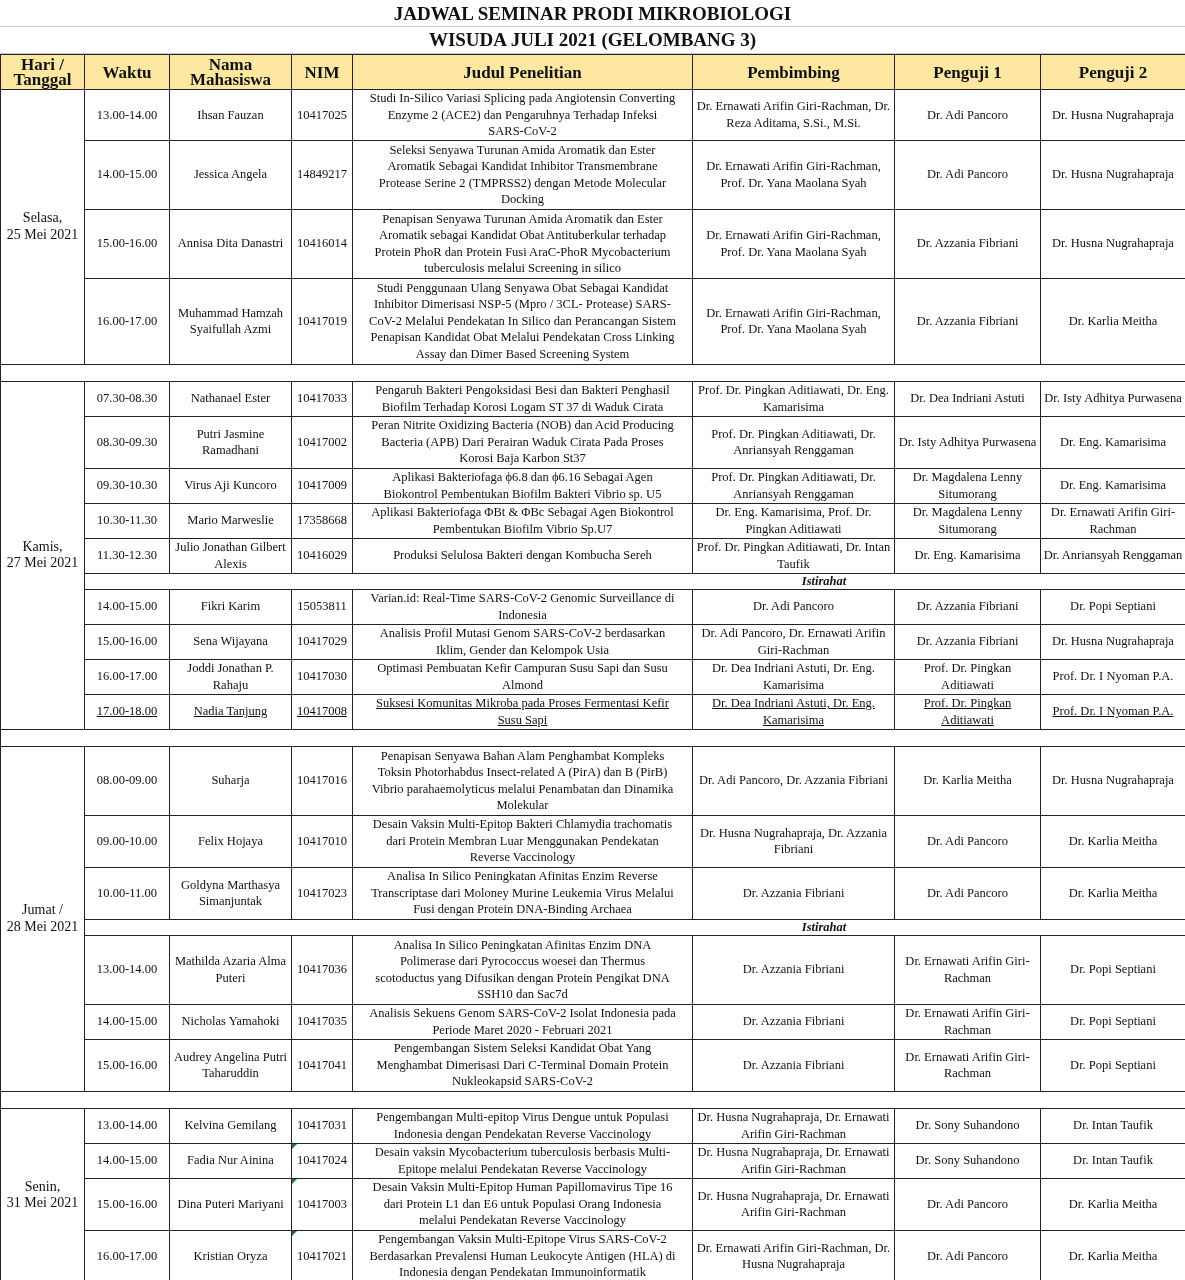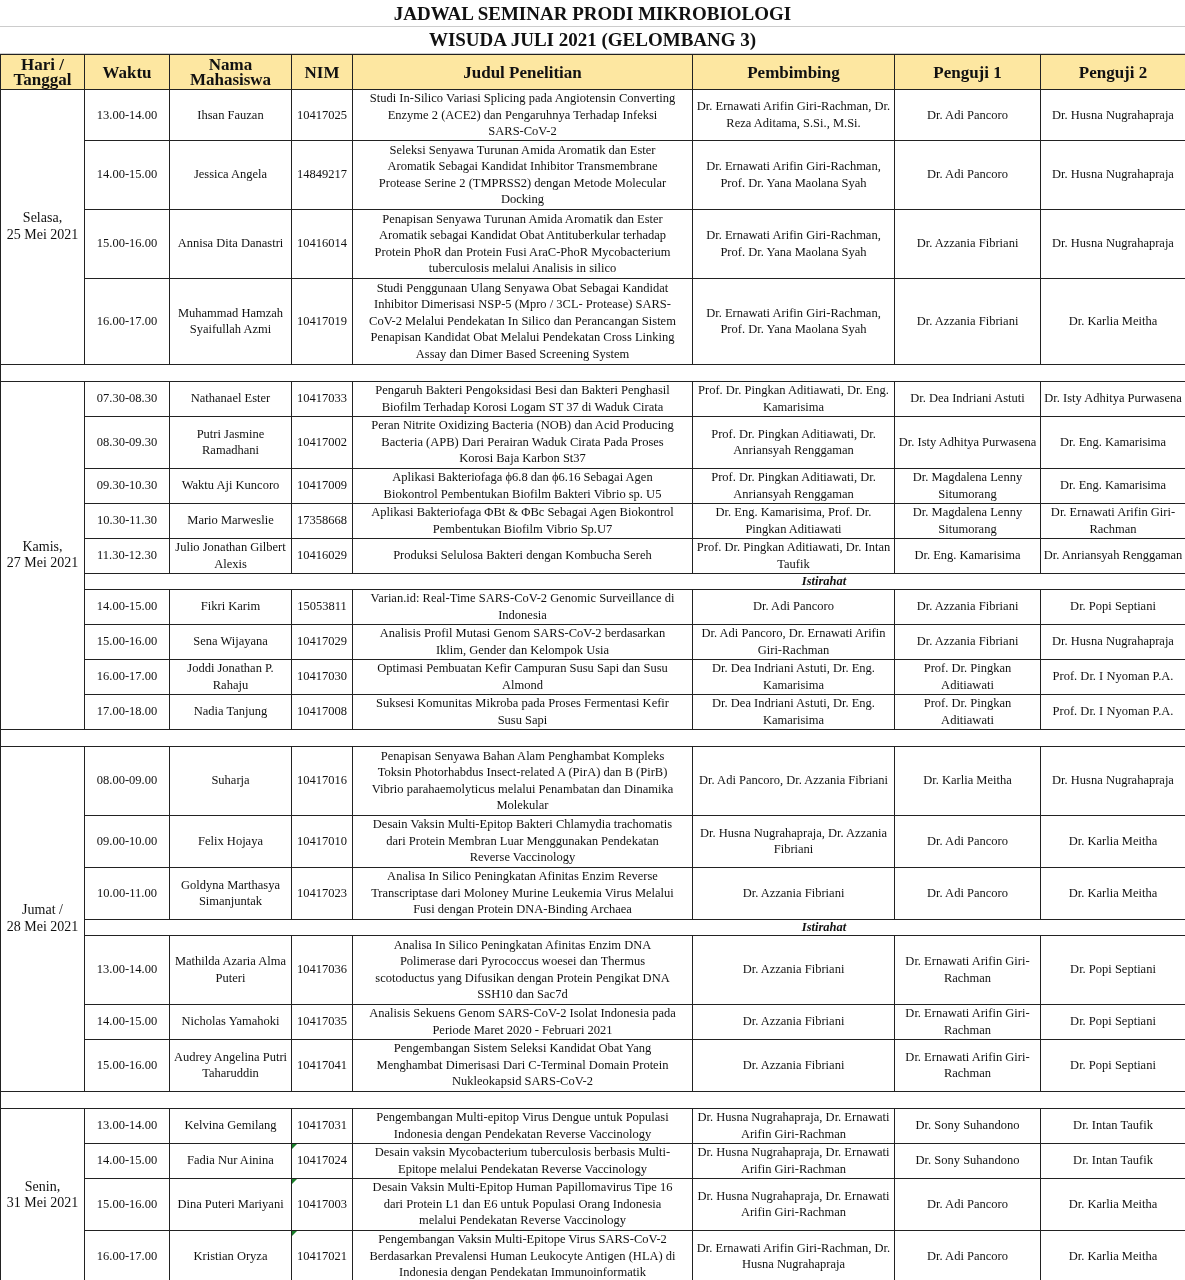--- a/index.html
+++ b/index.html
@@ -66,21 +66,21 @@
         <td>14849217</td>
         <td class="judul">Seleksi Senyawa Turunan Amida Aromatik dan Ester Aromatik Sebagai Kandidat Inhibitor Transmembrane Protease Serine 2 (TMPRSS2) dengan Metode Molecular Docking</td>
         <td>Dr. Ernawati Arifin Giri-Rachman, Prof. Dr. Yana Maolana Syah</td>
         <td>Dr. Adi Pancoro</td>
         <td>Dr. Husna Nugrahapraja</td>
       </tr>
       <tr style="height: 69px;">
         <td>15.00-16.00</td>
         <td>Annisa Dita Danastri</td>
         <td>10416014</td>
-        <td class="judul">Penapisan Senyawa Turunan Amida Aromatik dan Ester Aromatik sebagai Kandidat Obat Antituberkular terhadap Protein PhoR dan Protein Fusi AraC-PhoR Mycobacterium tuberculosis melalui Analisis in silico</td>
+        <td class="judul">Penapisan Senyawa Turunan Amida Aromatik dan Ester Aromatik sebagai Kandidat Obat Antituberkular terhadap Protein PhoR dan Protein Fusi AraC-PhoR Mycobacterium tuberculosis melalui Screening in silico</td>
         <td>Dr. Ernawati Arifin Giri-Rachman, Prof. Dr. Yana Maolana Syah</td>
         <td>Dr. Azzania Fibriani</td>
         <td>Dr. Husna Nugrahapraja</td>
       </tr>
       <tr style="height: 86px;">
         <td>16.00-17.00</td>
         <td>Muhammad Hamzah Syaifullah Azmi</td>
         <td>10417019</td>
         <td class="judul">Studi Penggunaan Ulang Senyawa Obat Sebagai Kandidat Inhibitor Dimerisasi NSP-5 (Mpro / 3CL- Protease) SARS-CoV-2 Melalui Pendekatan In Silico dan Perancangan Sistem Penapisan Kandidat Obat Melalui Pendekatan Cross Linking Assay dan Dimer Based Screening System</td>
         <td>Dr. Ernawati Arifin Giri-Rachman, Prof. Dr. Yana Maolana Syah</td>
@@ -107,21 +107,21 @@
         <td>08.30-09.30</td>
         <td>Putri Jasmine Ramadhani</td>
         <td>10417002</td>
         <td class="judul">Peran Nitrite Oxidizing Bacteria (NOB) dan Acid Producing Bacteria (APB) Dari Perairan Waduk Cirata Pada Proses Korosi Baja Karbon St37</td>
         <td>Prof. Dr. Pingkan Aditiawati, Dr. Anriansyah Renggaman</td>
         <td>Dr. Isty Adhitya Purwasena</td>
         <td>Dr. Eng. Kamarisima</td>
       </tr>
       <tr style="height: 35px;">
         <td>09.30-10.30</td>
-        <td>Waktu Aji Kuncoro</td>
+        <td>Virus Aji Kuncoro</td>
         <td>10417009</td>
         <td class="judul">Aplikasi Bakteriofaga ϕ6.8 dan ϕ6.16 Sebagai Agen Biokontrol Pembentukan Biofilm Bakteri Vibrio sp. U5</td>
         <td>Prof. Dr. Pingkan Aditiawati, Dr. Anriansyah Renggaman</td>
         <td>Dr. Magdalena Lenny Situmorang</td>
         <td>Dr. Eng. Kamarisima</td>
       </tr>
       <tr style="height: 35px; margin-left: 28px;">
         <td>10.30-11.30</td>
         <td>Mario Marweslie</td>
         <td>17358668</td>
@@ -162,21 +162,21 @@
       </tr>
       <tr style="height: 35px;">
         <td>16.00-17.00</td>
         <td>Joddi Jonathan P. Rahaju</td>
         <td>10417030</td>
         <td class="judul">Optimasi Pembuatan Kefir Campuran Susu Sapi dan Susu Almond</td>
         <td>Dr. Dea Indriani Astuti, Dr. Eng. Kamarisima</td>
         <td>Prof. Dr. Pingkan Aditiawati</td>
         <td>Prof. Dr. I Nyoman P.A.</td>
       </tr>
-      <tr style="height: 35px;">
+      <tr style="height: 35px; text-decoration: underline;">
         <td>17.00-18.00</td>
         <td>Nadia Tanjung</td>
         <td>10417008</td>
         <td class="judul">Suksesi Komunitas Mikroba pada Proses Fermentasi Kefir Susu Sapi</td>
         <td>Dr. Dea Indriani Astuti, Dr. Eng. Kamarisima</td>
         <td>Prof. Dr. Pingkan Aditiawati</td>
         <td>Prof. Dr. I Nyoman P.A.</td>
       </tr>
       <tr class="gap">
         <td colspan="8"></td>

